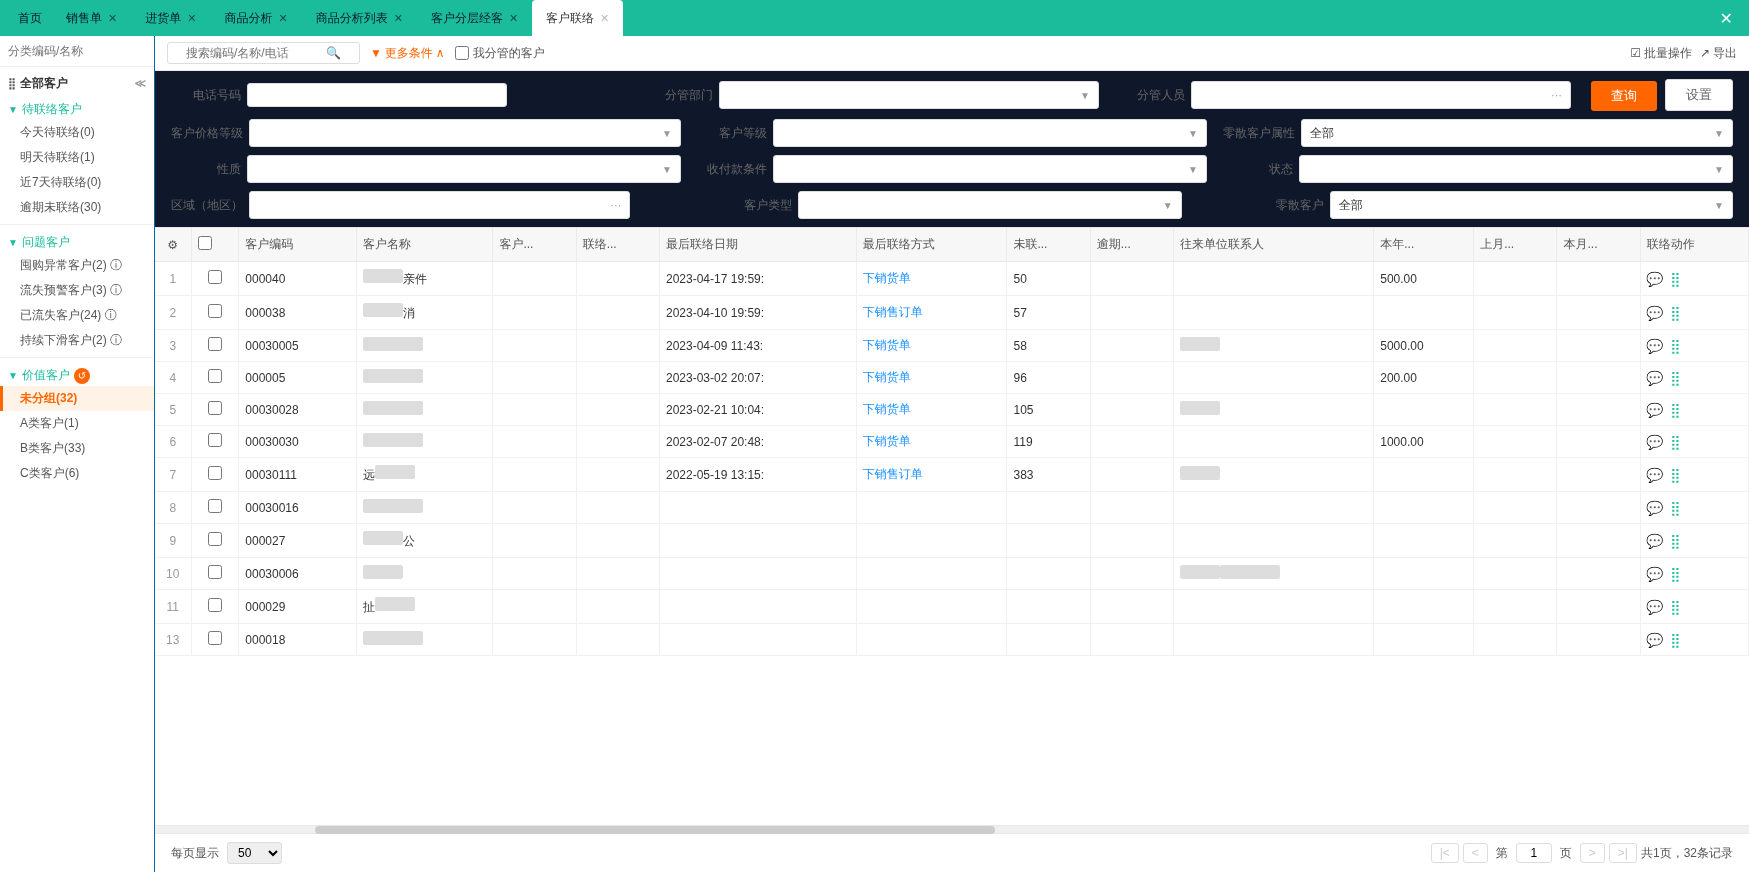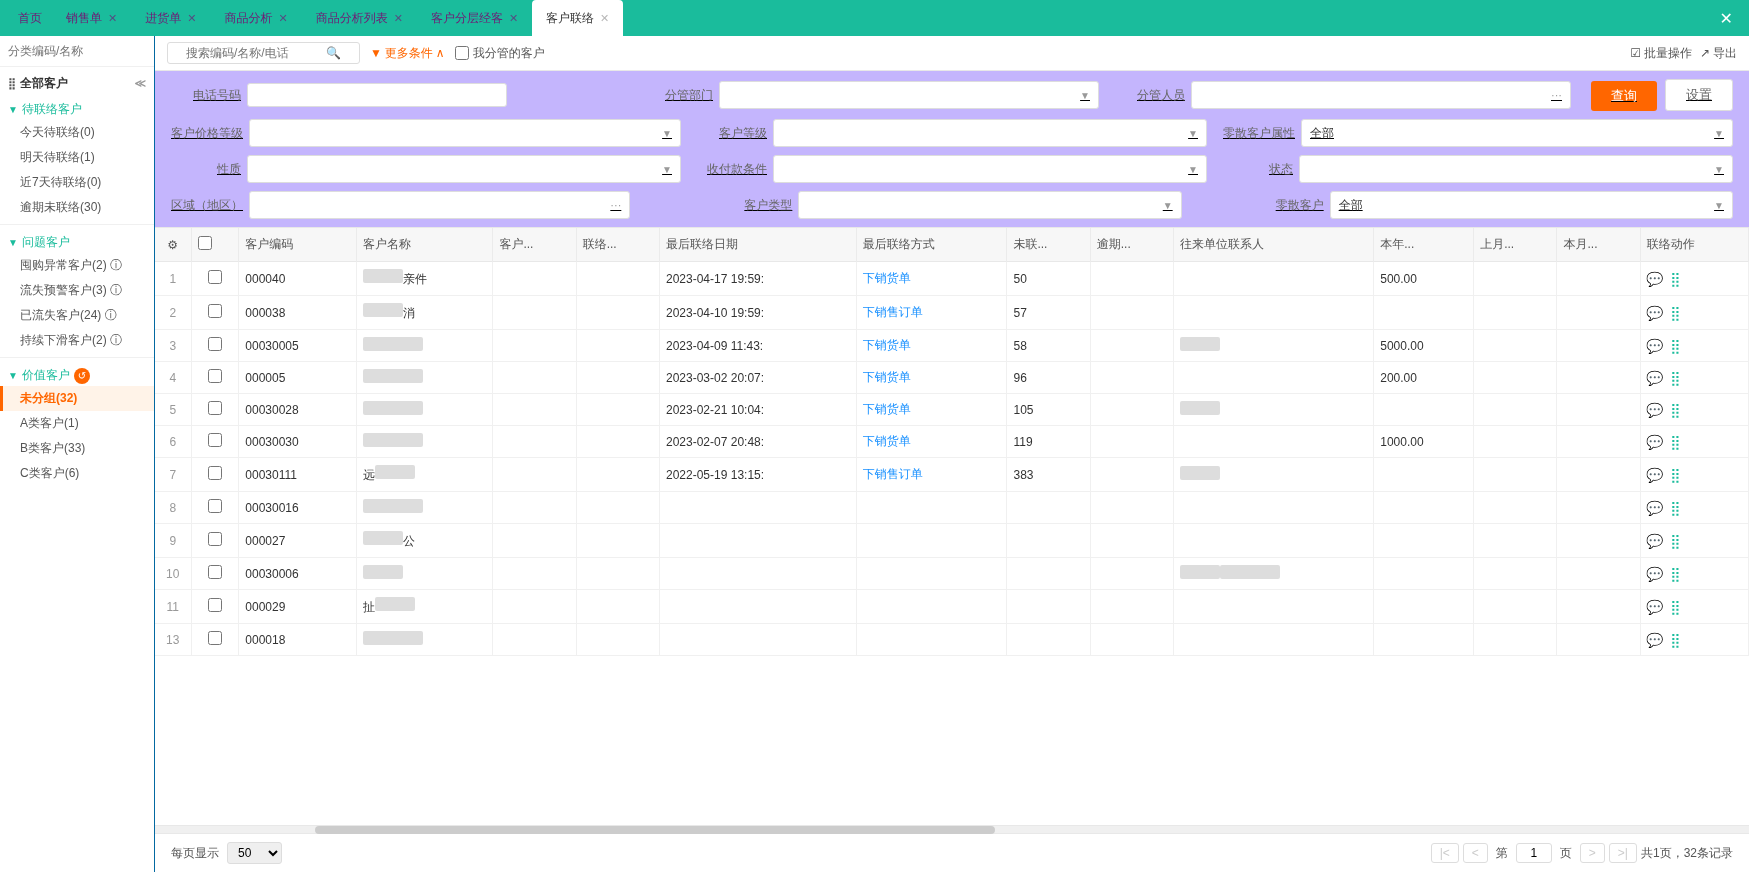--- a/index.html
+++ b/index.html
@@ -11,21 +11,21 @@
       align-items: center;
       background: #1abc9c;
       height: 36px;
       padding: 0 8px;
     }
     .nav-tab {
       display: flex;
       align-items: center;
       padding: 0 14px;
       height: 36px;
-      color: #701a75;
+      color: #0f172a;
       cursor: pointer;
       white-space: nowrap;
       font-size: 13px;
     }
     .nav-tab.home { padding: 0 10px; font-size: 13px; }
     .nav-tab.active {
       background: #fff;
       color: #333;
       border-radius: 4px 4px 0 0;
     }
@@ -165,24 +165,23 @@
       display: flex;
       align-items: center;
       gap: 3px;
       color: #555;
       cursor: pointer;
       font-size: 12px;
     }
 
     
     .filter-panel {
-      background: #c4b5fd;
+      background: #0f172a;
       border-bottom: 1px solid #e8e8e8;
       padding: 8px 16px;
-      text-decoration: underline;
     }
     .filter-row {
       display: flex;
       align-items: center;
       margin-bottom: 8px;
       gap: 0;
     }
     .filter-row:last-child { margin-bottom: 0; gap: 38px; }
     .filter-cell {
       display: flex;

